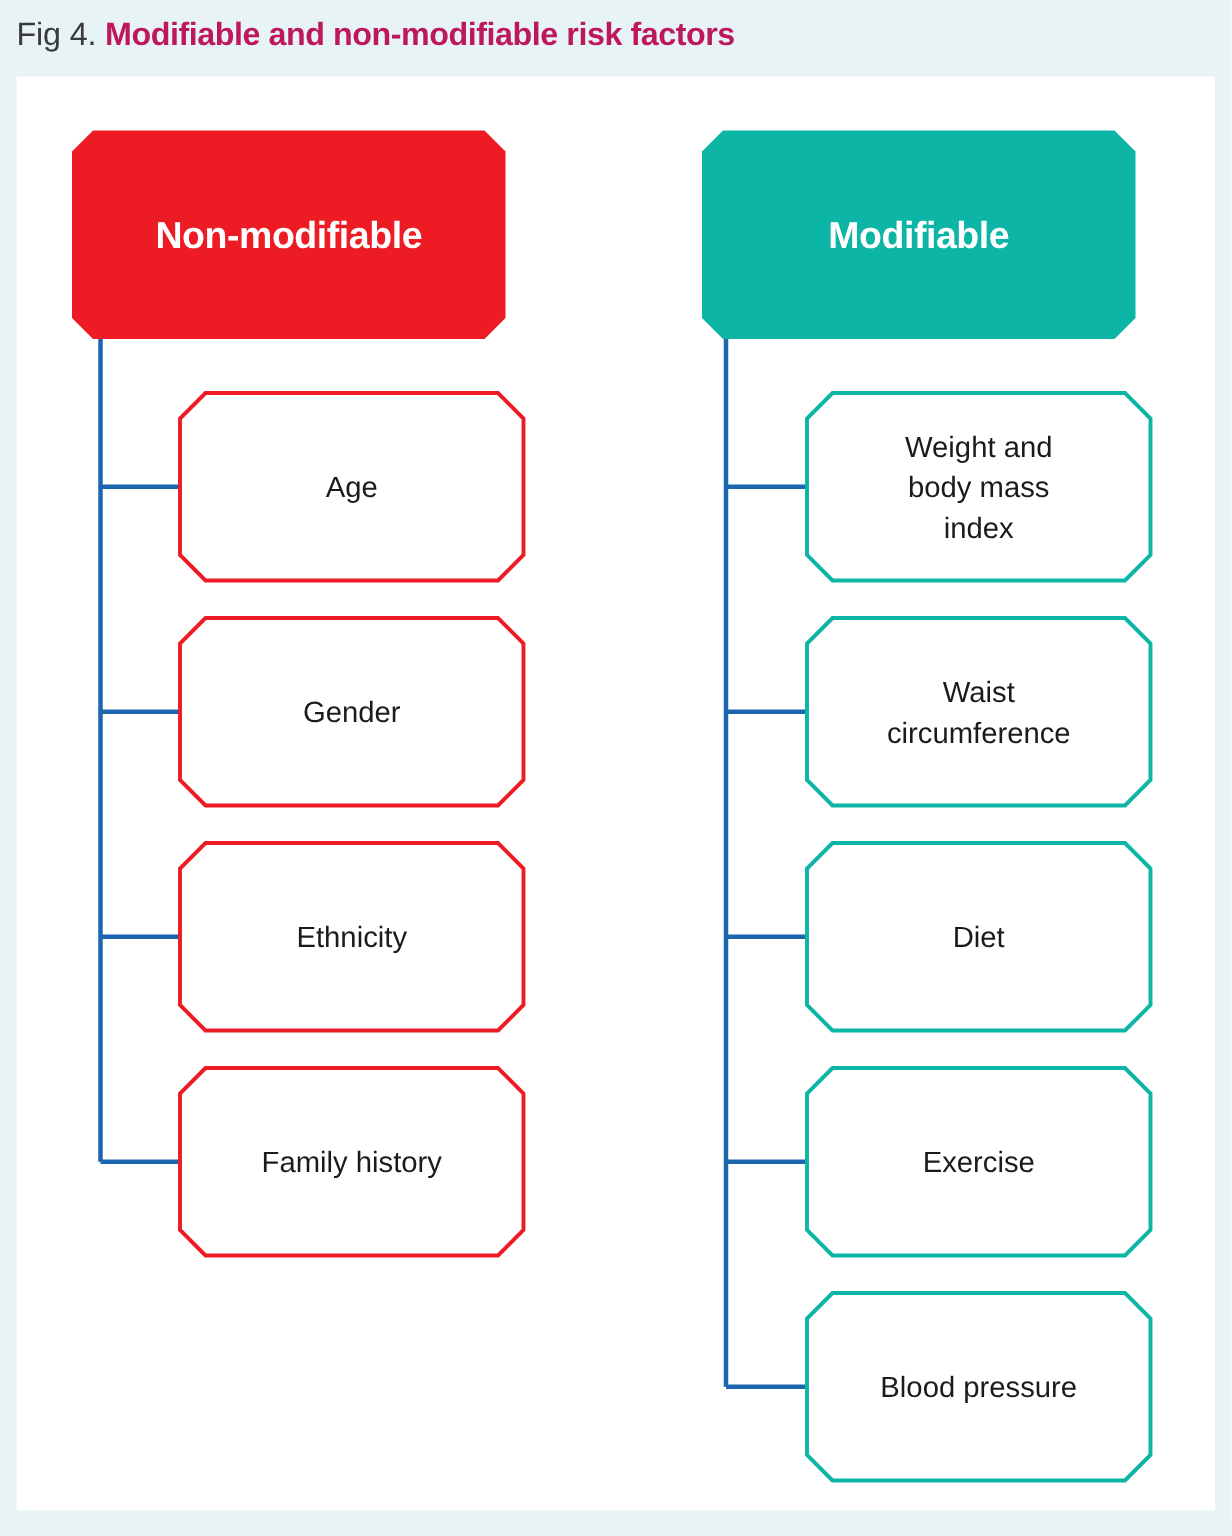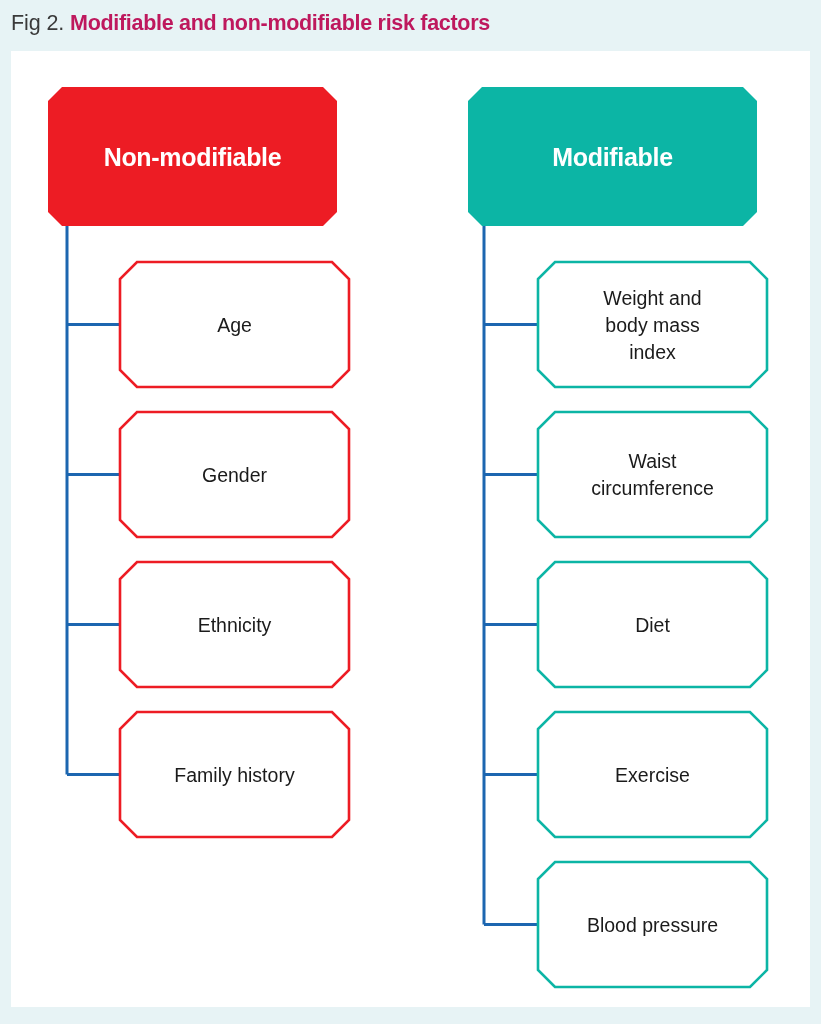--- a/index.html
+++ b/index.html
@@ -70,21 +70,21 @@
     font-family: "Liberation Sans", sans-serif;
     font-size: 19.5px;
     font-weight: 400;
     fill: #1b1b1b;
   }
 </style>
 </head>
 <body>
 
 <div id="figure-caption">
-  <span class="fig-label">Fig 2.</span><span>&nbsp;</span><span class="fig-title">Modifiable and non-modifiable risk factors</span>
+  <span class="fig-label">Fig 4.</span><span>&nbsp;</span><span class="fig-title">Modifiable and non-modifiable risk factors</span>
 </div>
 
 <div id="diagram-panel">
   <svg id="diagram-svg" viewBox="0 0 799 956" xmlns="http://www.w3.org/2000/svg">
     <g id="svg-root">
         <g>
           <g>
             <line x1="56" y1="175" x2="56" y2="723.5" stroke="#1c66b0" stroke-width="3" stroke-linecap="butt"></line>
             <line x1="56" y1="273.5" x2="109" y2="273.5" stroke="#1c66b0" stroke-width="3" stroke-linecap="butt"></line>
             <line x1="56" y1="423.5" x2="109" y2="423.5" stroke="#1c66b0" stroke-width="3" stroke-linecap="butt"></line>

